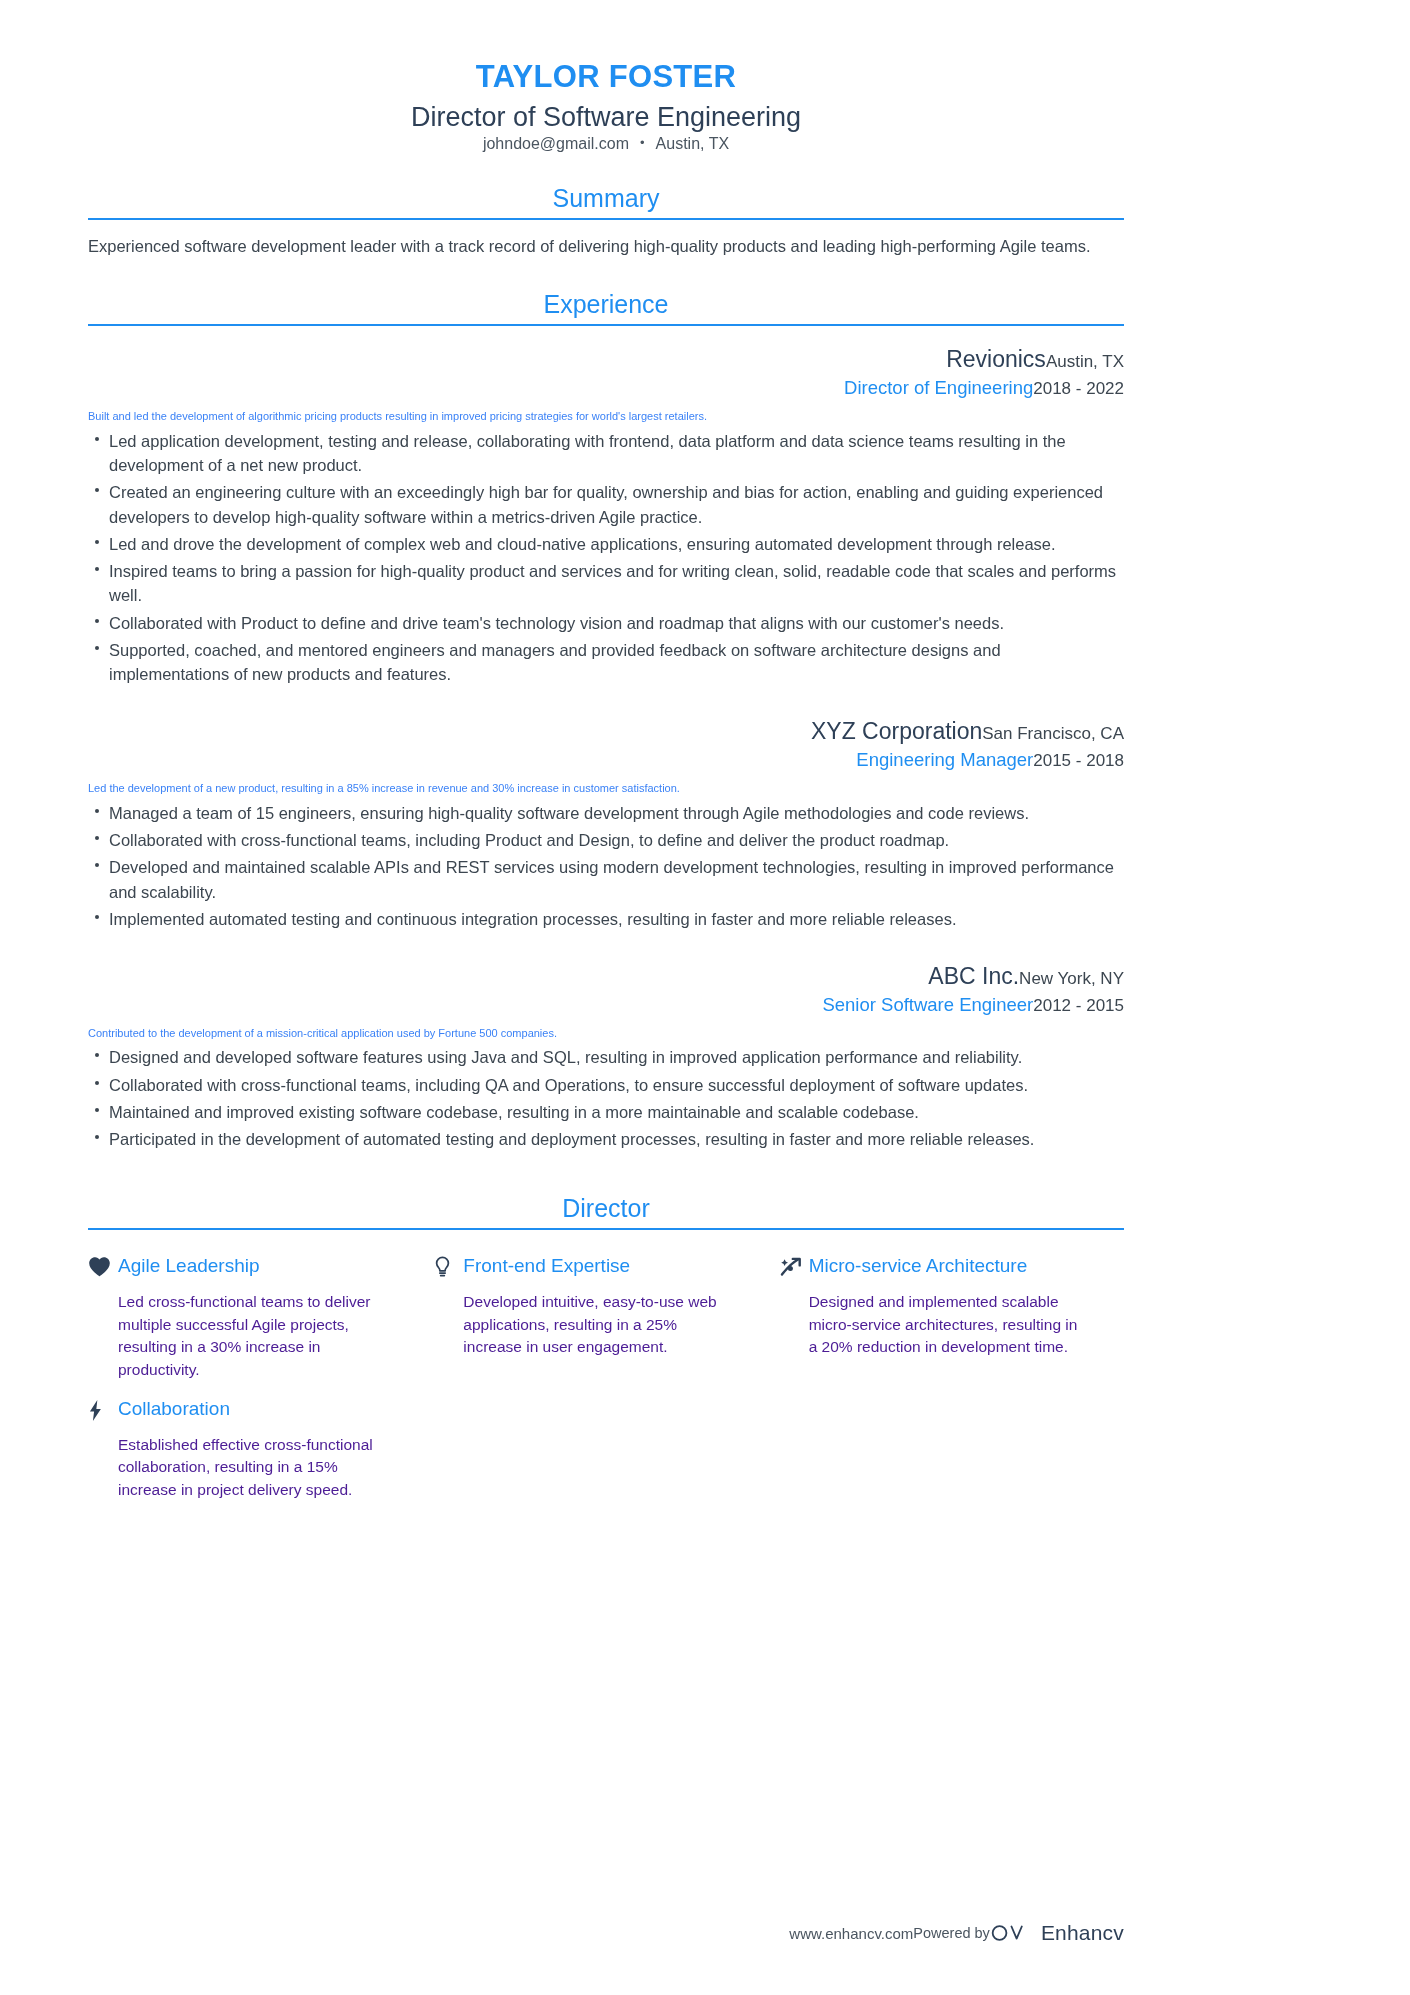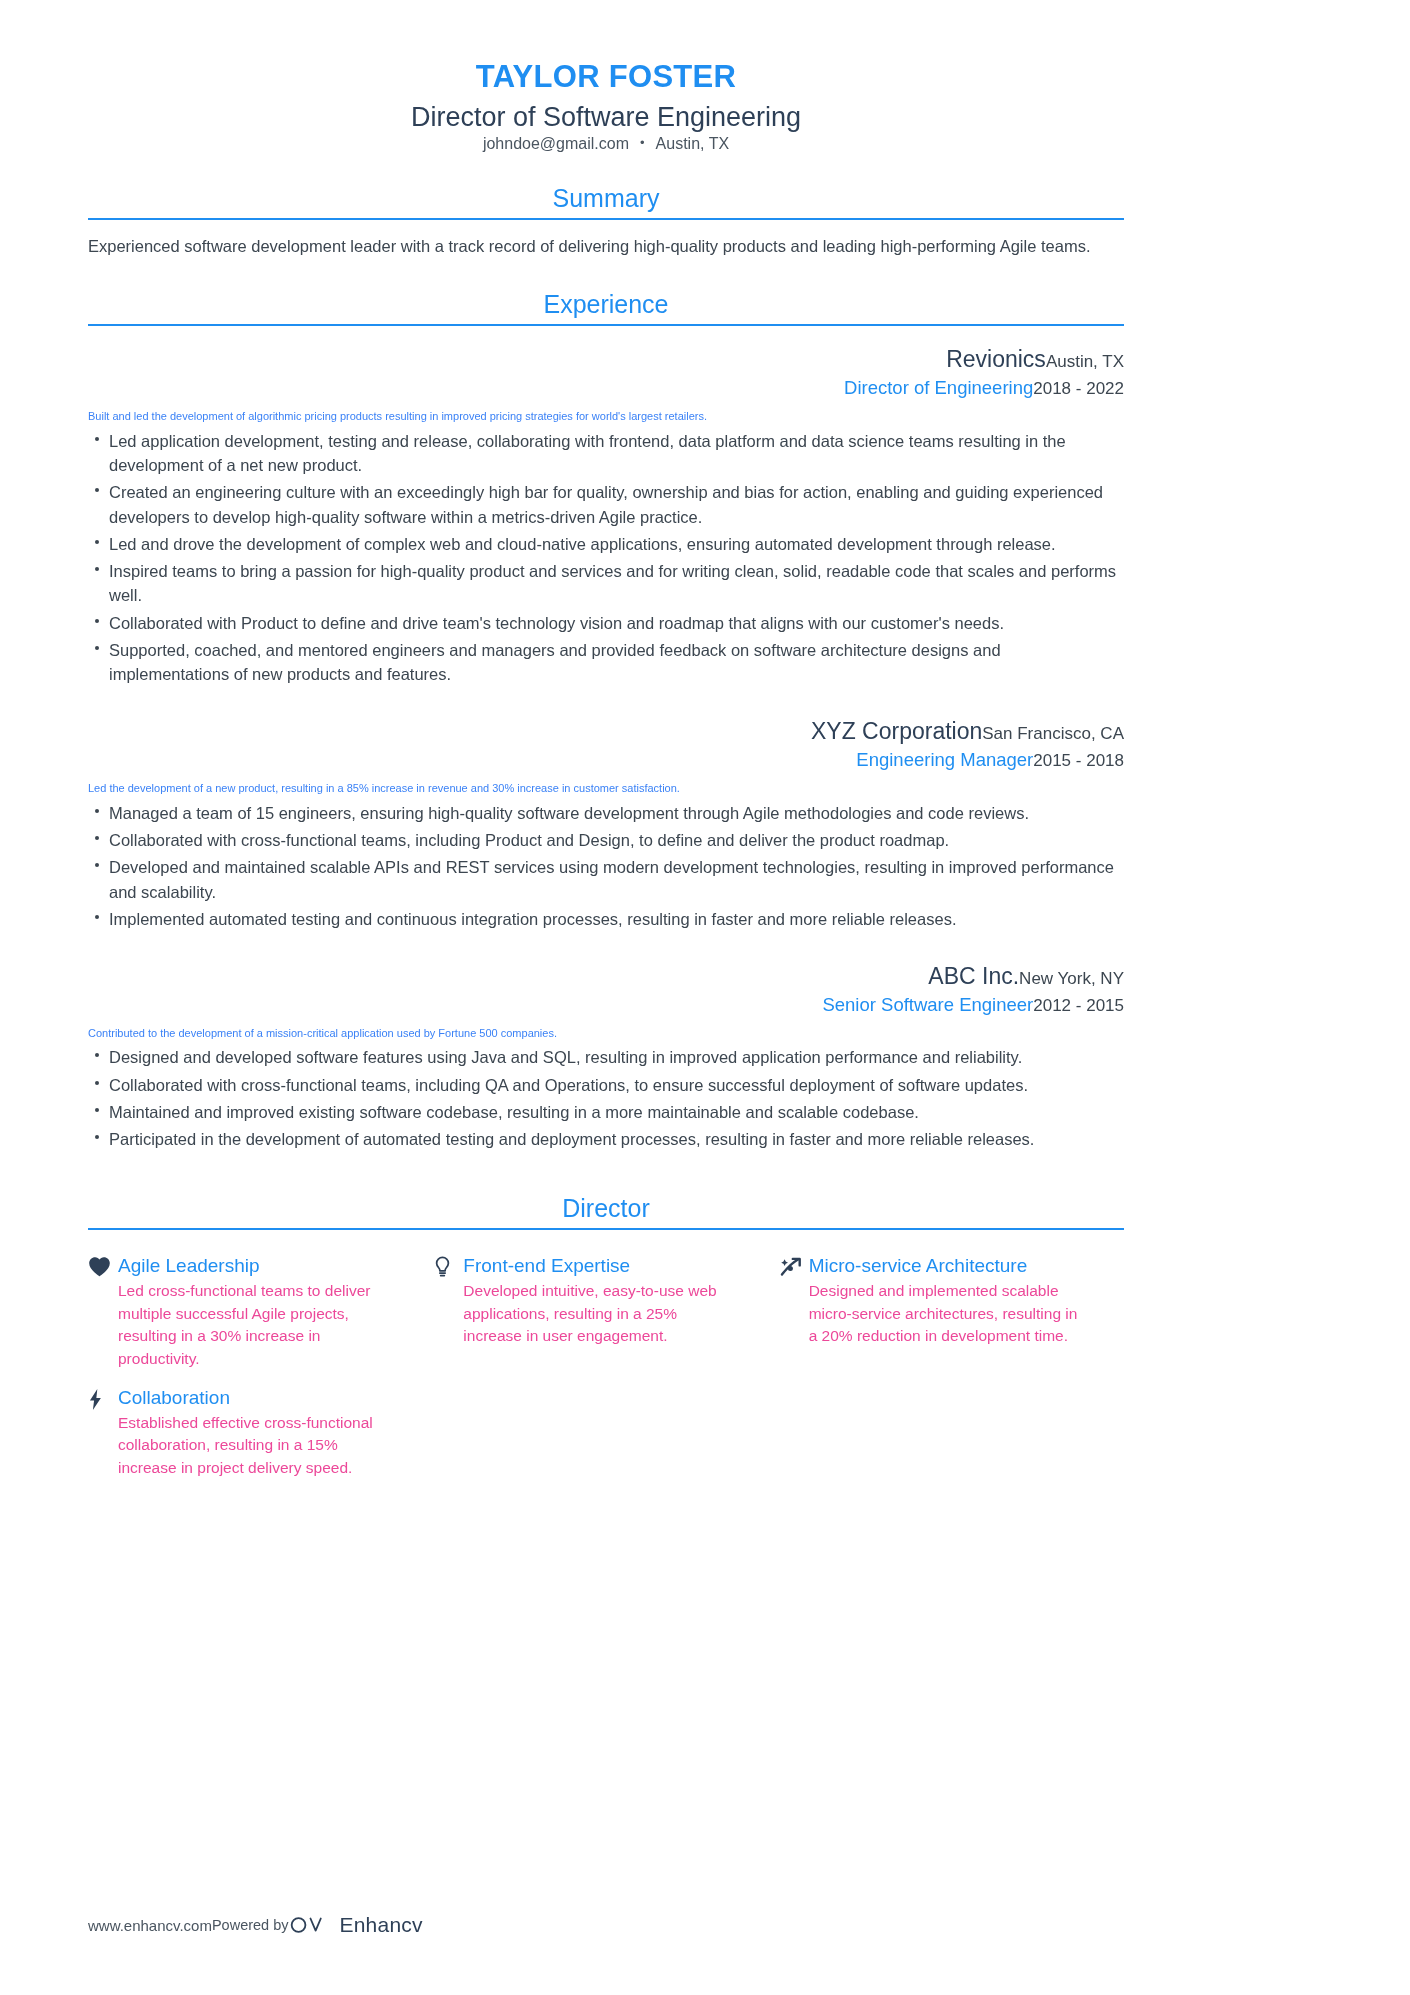--- a/index.html
+++ b/index.html
@@ -159,32 +159,32 @@
   }
   .strength-icon svg { display: block; }
   .strength-title {
     font-size: 19px;
     color: #1f8ef1;
     line-height: 1.3;
   }
   .strength-desc {
     font-size: 15.5px;
     line-height: 1.45;
-    color: #ec4899;
-    margin-top: 1px;
+    color: #4c1d95;
+    margin-top: 12px;
   }
 
   
   .footer {
     position: absolute;
     left: 88px;
     right: 88px;
-    bottom: 58px;
-    display: flex;
-    justify-content: flex-start;
+    bottom: 50px;
+    display: flex;
+    justify-content: flex-end;
     align-items: center;
   }
   .footer-site {
     font-size: 15px;
     color: #4a5560;
   }
   .footer-right {
     display: flex;
     align-items: center;
   }

